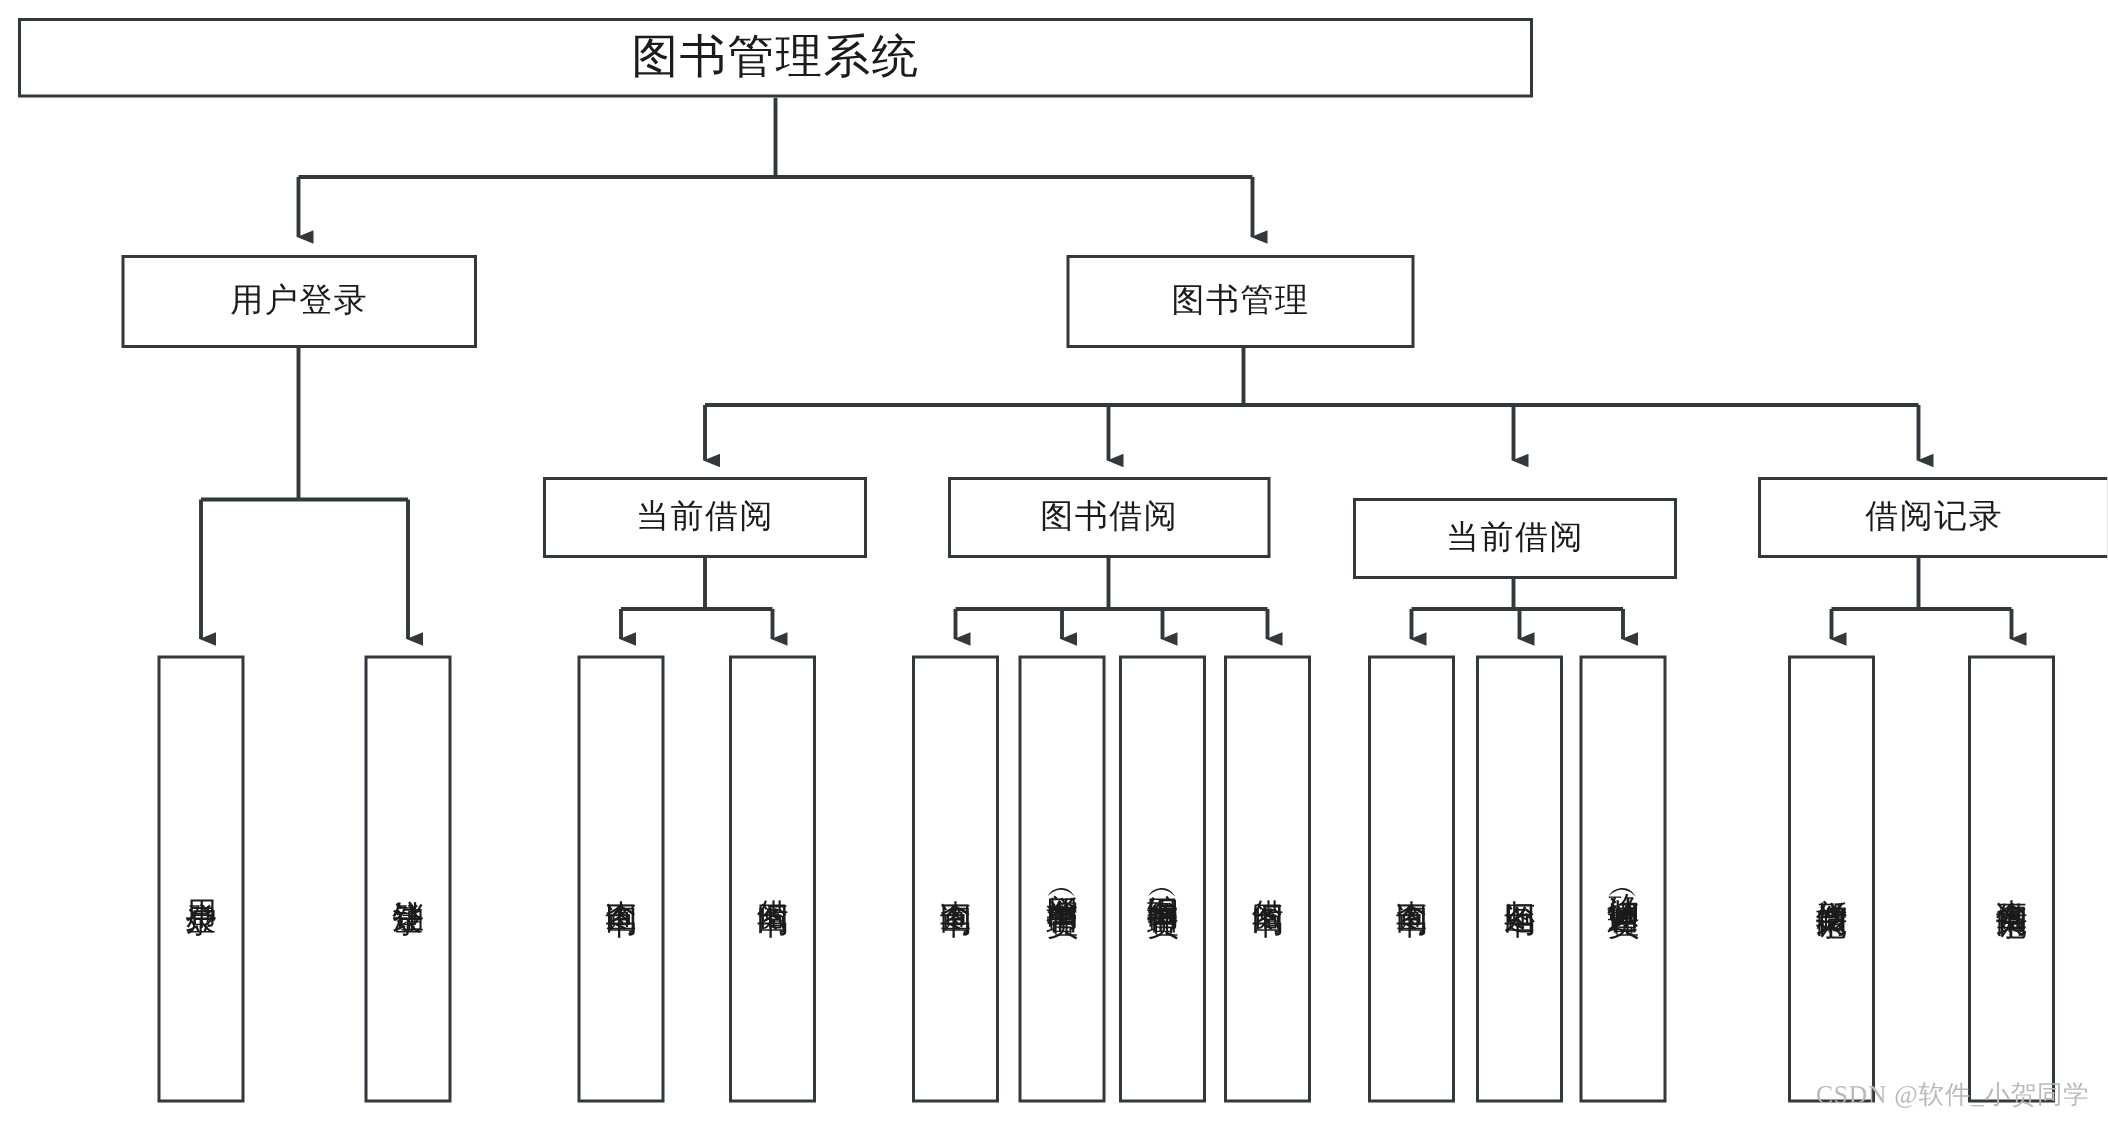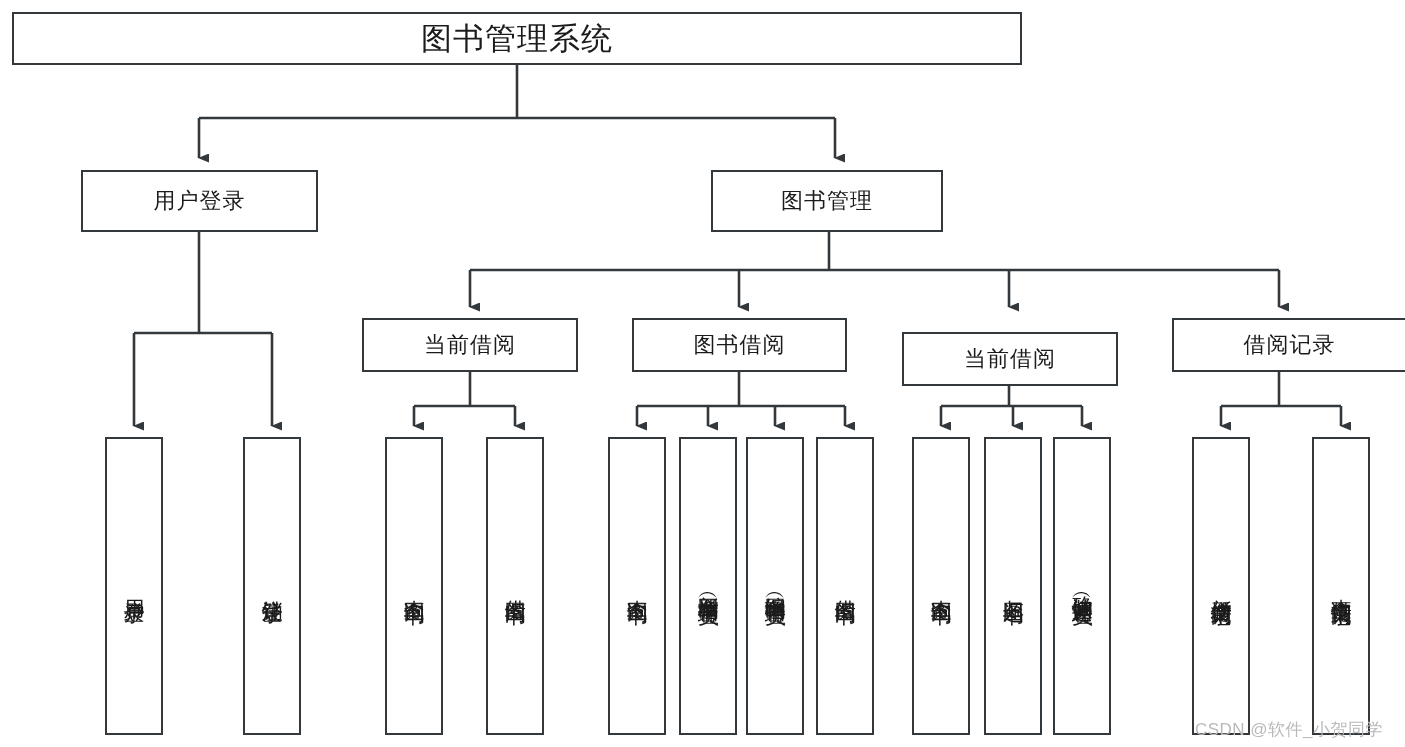--- a/index.html
+++ b/index.html
@@ -56,27 +56,27 @@
   .node.vert span {
     writing-mode: vertical-rl;
     text-orientation: upright;
     display: block;
   }
   #root-node {
     font-size: 31px;
   }
   .watermark {
     position: absolute;
-    right: 22px;
+    right: 12px;
     bottom: 6px;
     font-size: 17px;
     color: #b9b9b9;
     letter-spacing: 0.5px;
     white-space: nowrap;
-    font-family: Liberation Sans, sans-serif;
+    font-family: Liberation Serif, serif;
   }
 </style>
 </head>
 <body>
 
 <div id="canvas">
 
   <svg class="wires" viewBox="0 0 1405 747" xmlns="http://www.w3.org/2000/svg">
     <defs>
       <marker id="arr" markerWidth="9" markerHeight="11" refX="4.5" refY="10" orient="auto" markerUnits="userSpaceOnUse">

